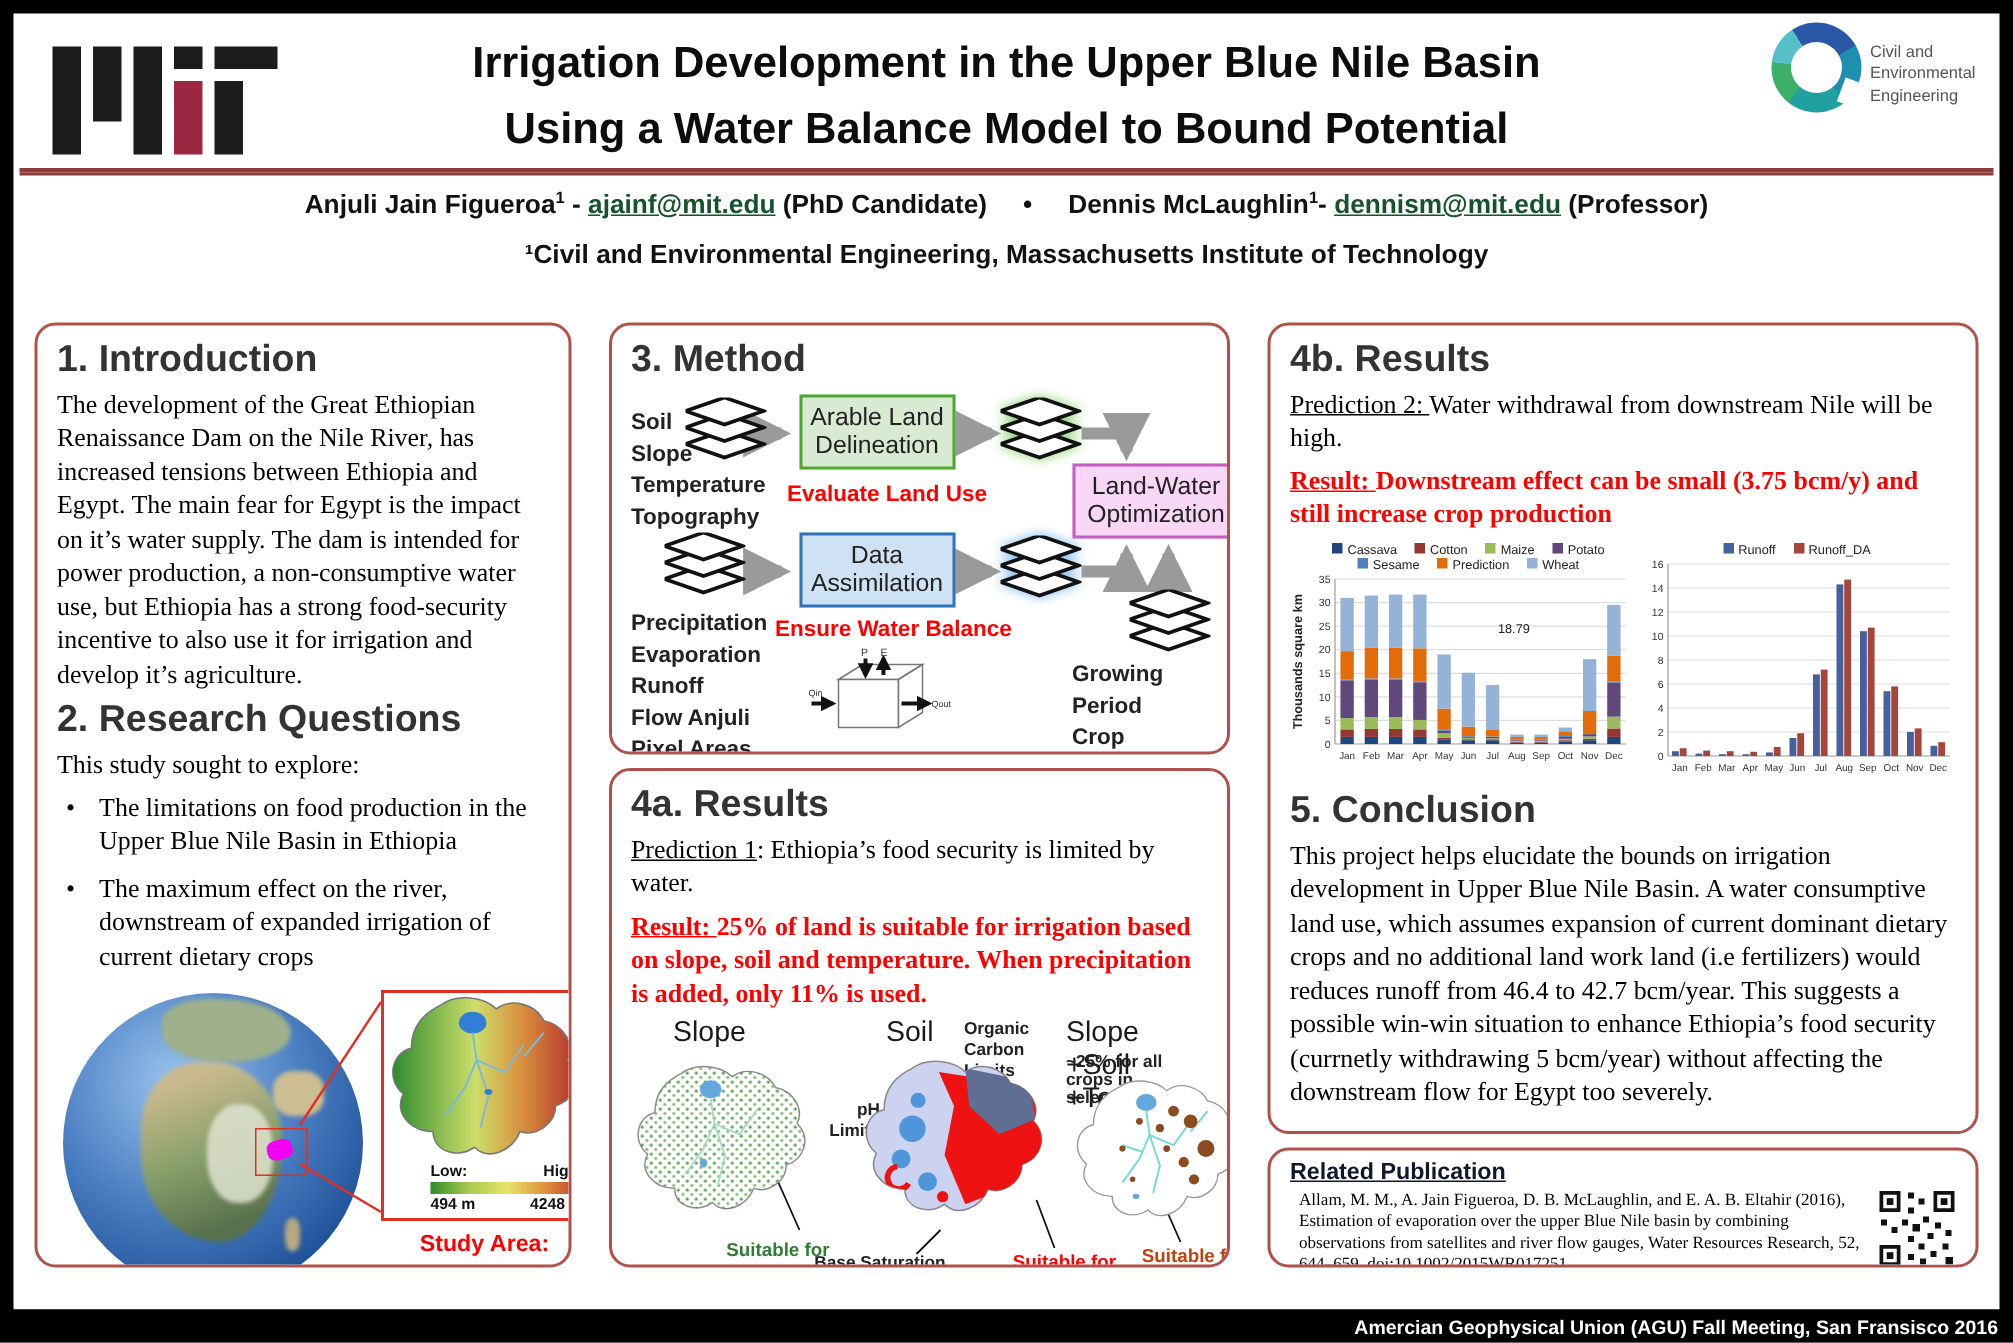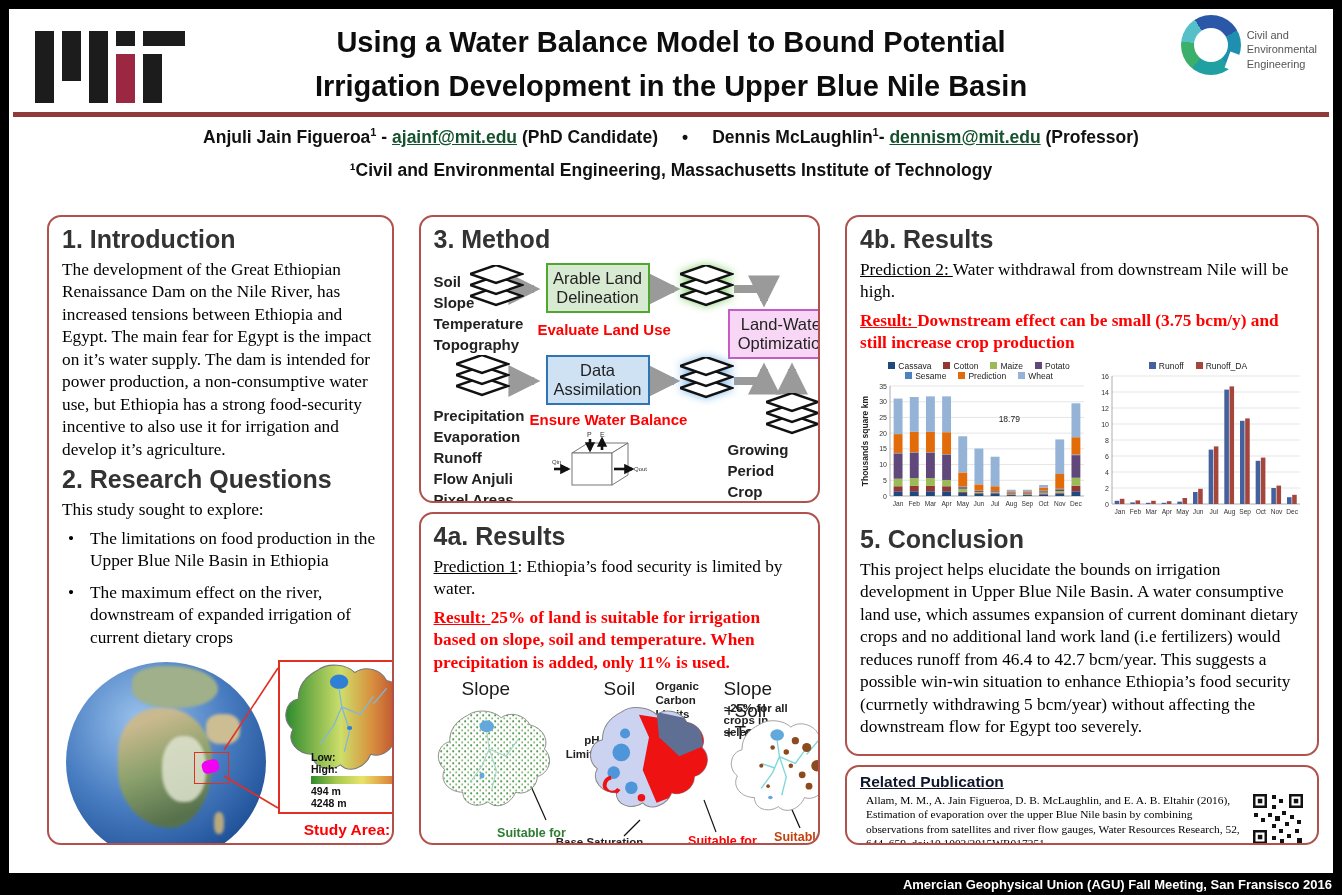--- a/index.html
+++ b/index.html
@@ -24,21 +24,21 @@
   .title{font-size:29px;font-weight:bold;color:#0d0d0d;line-height:1.5;}
   .hr1{border-top:3px solid #8e3b3a;margin:4px 4px 0;}
   .hr2{border-top:2px solid #8e3b3a;margin:0 4px;}
   .session{text-align:center;font-weight:bold;font-size:15px;margin:2px 0 3px;}
   .authors{text-align:center;font-weight:bold;font-size:17.5px;margin-top:9px;color:#111;}
   .authors .email{text-decoration:underline;color:#14532d;cursor:pointer;}
   .authors .sep{margin:0 24px;}
   .affil{text-align:center;font-weight:bold;font-size:17.5px;margin-top:12px;color:#111;}
   sup{font-size:11px;}
   
-  .main{position:absolute;left:14px;right:14px;top:206px;bottom:28px;display:flex;gap:25px;margin-left:24px;}
+  .main{position:absolute;left:14px;right:14px;top:206px;bottom:28px;display:flex;gap:25px;}
   .col{display:flex;flex-direction:column;gap:9px;}
   .col1{width:378px;}.col2{width:438px;}.col3{flex:1;}
   .box{border:2.5px solid #b0524b;border-radius:14px;background:#fff;padding:4px 13px 6px;
        box-sizing:border-box;position:relative;overflow:hidden;}
   .grow{flex:1;}
   h2.sec{font-size:25px;font-weight:bold;color:#333;margin:4px 0 5px;}
   .body-text{font-family:"Liberation Serif",serif;font-size:17.3px;line-height:1.3;color:#000;margin:2px 0;}
   .red-text{color:#f00;font-weight:bold;font-family:"Liberation Serif",serif;font-size:17.3px;line-height:1.3;margin:6px 0 2px;}
   .u{text-decoration:underline;}
   .bullets{margin:6px 0 0;padding:0 0 0 6px;list-style:none;font-family:"Liberation Serif",serif;font-size:17.3px;line-height:1.3;}
@@ -53,21 +53,21 @@
   .land.europe{left:66px;top:4px;width:86px;height:42px;border-radius:40% 60% 50% 50%;background:#9fb08a;}
   .land.arabia{left:140px;top:52px;width:34px;height:30px;border-radius:40%;background:#cdbd92;}
   .land.basin{left:96px;top:74px;width:44px;height:66px;border-radius:45%;background:#dfe3cf;opacity:.85;}
   .land.madag{left:148px;top:150px;width:10px;height:22px;border-radius:40%;background:#b9a97f;}
   .magenta-spot{position:absolute;left:136px;top:98px;width:17px;height:13px;background:#f202f2;
     border-radius:35%;transform:rotate(-14deg);}
   .red-rect{position:absolute;left:128px;top:90px;width:33px;height:30px;border:1.5px solid #e03024;}
   .geo-lines{position:absolute;inset:0;pointer-events:none;}
   .inset{position:absolute;left:216px;top:2px;width:140px;height:154px;border:2px solid #e03024;background:#fff;box-sizing:border-box;}
   .elev-legend{position:absolute;right:3px;bottom:3px;width:102px;font-weight:bold;font-size:10.5px;color:#111;}
-  .elev-row{display:flex;justify-content:space-between;flex-direction:column;}
+  .elev-row{display:flex;justify-content:space-between;}
   .elev-bar{height:8px;margin:1px 0;background:linear-gradient(90deg,#2e8b2e,#a8c94f,#e8e36a,#e0913f,#b5342a);}
   .study-caption{position:absolute;left:212px;top:162px;width:146px;text-align:center;color:#f00;
     font-weight:bold;font-size:15.5px;line-height:1.32;}
   
   .method-diag{position:relative;height:236px;margin-top:0;}
   .mi-label{position:absolute;font-size:15px;font-weight:bold;color:#222;line-height:1.4;}
   .mi-label span{display:block;}
   .mbox{position:absolute;display:flex;align-items:center;justify-content:center;text-align:center;
     font-size:16.5px;font-weight:500;color:#222;line-height:1.15;box-sizing:border-box;}
   .gbox{left:112px;top:4px;width:104px;height:50px;border:2px solid #4ea72e;background:#d9ead3;}
@@ -146,22 +146,22 @@
     <div class="cee">
       <div class="swirl"></div>
       <div class="cee-text">
         <span style="display:block">Civil and</span>
         <span style="display:block">Environmental</span>
         <span style="display:block">Engineering</span>
       </div>
     </div>
 
     <div class="titles">
+      <div class="title">Irrigation Development in the Upper Blue Nile Basin</div>
       <div class="title">Using a Water Balance Model to Bound Potential</div>
-      <div class="title">Irrigation Development in the Upper Blue Nile Basin</div>
     </div>
     <div class="hr1"></div>
     <div class="hr2"></div>
     <div class="authors">
       <span>Anjuli Jain Figueroa</span><sup>1</sup><span> - </span><span class="email">ajainf@mit.edu</span><span> (PhD Candidate)</span><span class="sep">•</span><span>Dennis McLaughlin</span><sup>1</sup><span>- </span><span class="email">dennism@mit.edu</span><span> (Professor)</span>
     </div>
     <div class="affil">¹Civil and Environmental Engineering, Massachusetts Institute of Technology</div>
   </div>
 
   <div class="main">

